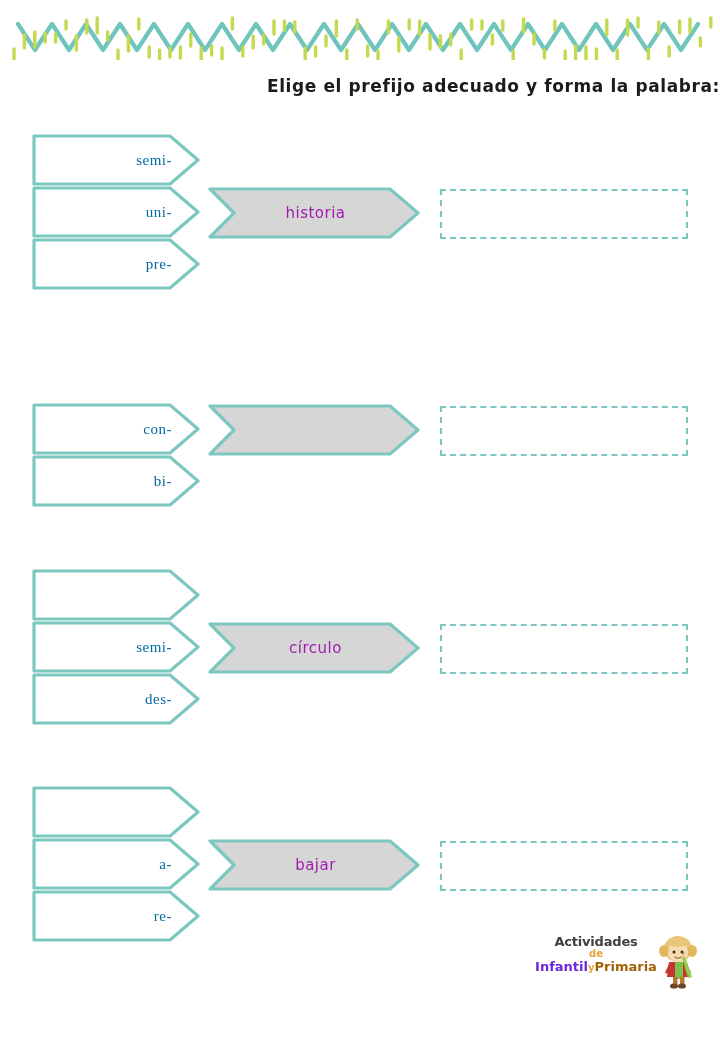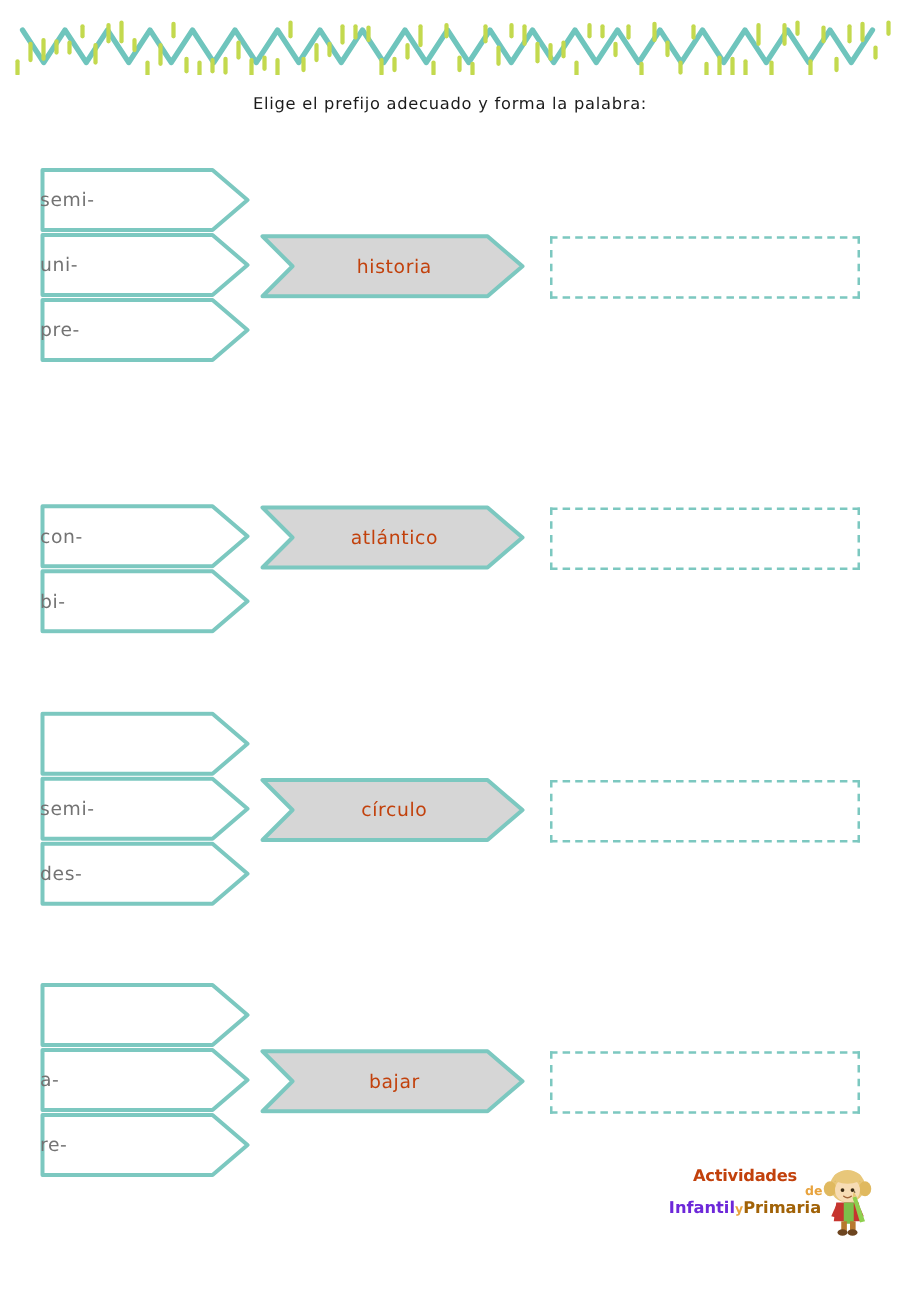--- a/index.html
+++ b/index.html
@@ -26,26 +26,26 @@
   .border-top { top: 14px; }
 
   .border-strip svg { display: block; }
 
   
   .title {
     position: absolute;
     left: 0;
     top: 76px;
     width: 720px;
-    text-align: center;
-    font-size: 13px;
+    text-align: right;
+    font-size: 17px;
     color: #1b1b1b;
     letter-spacing: 0.6px;
     font-family: "DejaVu Sans", sans-serif;
-    font-weight: 400;
+    font-weight: 700;
   }
 
   
   .exercise {
     position: absolute;
     left: 0;
     width: 720px;
     height: 160px;
   }
   .ex-0 { top: 134px; }
@@ -76,25 +76,26 @@
     left: 0;
     top: 0;
   }
   .prefix-label {
     position: absolute;
     left: 0;
     top: 0;
     width: 140px;
     height: 52px;
     line-height: 52px;
-    text-align: left;
+    text-align: right;
     font-size: 15px;
-    color: #737373;
+    color: #0369a1;
     letter-spacing: 0.5px;
     pointer-events: none;
+    font-family: Liberation Serif, serif;
   }
 
   
   .root-word {
     position: absolute;
     left: 208px;
     top: 53px;
     width: 212px;
     height: 52px;
   }
@@ -105,21 +106,21 @@
   }
   .root-label {
     position: absolute;
     left: 20px;
     top: 0;
     width: 175px;
     height: 52px;
     line-height: 52px;
     text-align: center;
     font-size: 15px;
-    color: #c2410c;
+    color: #a21caf;
     letter-spacing: 0.5px;
     pointer-events: none;
   }
 
   
   .answer-box {
     position: absolute;
     left: 440px;
     top: 55px;
     width: 248px;
@@ -142,29 +143,28 @@
     left: 0;
     top: 2px;
     width: 124px;
     text-align: center;
     font-family: "DejaVu Sans", sans-serif;
     font-weight: bold;
     line-height: 1.08;
   }
   .logo-line1 {
     font-size: 13px;
-    color: #c2410c;
+    color: #404040;
     letter-spacing: -0.2px;
     display: block;
   }
   .logo-line2 {
     font-size: 10px;
     color: #e8a33d;
     display: block;
-    text-align: right;
   }
   .logo-line3 {
     font-size: 13px;
     display: block;
     white-space: nowrap;
   }
   .logo-infantil { color: #6d28d9; }
   .logo-y { color: #e8a33d; font-size: 10px; }
   .logo-primaria { color: #a16207; }
   .logo-mascot {
@@ -295,21 +295,20 @@
       <svg width="168" height="52" viewBox="0 0 168 52">
           <path d="M2,2 L138,2 L166,26 L138,50 L2,50 Z" fill="#ffffff" stroke="#7cc8c0" stroke-width="3.2" stroke-linejoin="round"></path>
         </svg>
       <span class="prefix-label">bi-</span>
     </div>
   </div>
   <div class="root-word">
     <svg width="212" height="52" viewBox="0 0 212 52">
         <path d="M2,2 L182,2 L210,26 L182,50 L2,50 L26,26 Z" fill="#d6d6d6" stroke="#7cc8c0" stroke-width="3.2" stroke-linejoin="round"></path>
       </svg>
-    <span class="root-label">atlántico</span>
   </div>
   <div class="answer-box"></div>
 </div>
 
 <div class="exercise ex-2">
   <div class="prefix-stack">
     <div class="prefix-option p0">
       <svg width="168" height="52" viewBox="0 0 168 52">
           <path d="M2,2 L138,2 L166,26 L138,50 L2,50 Z" fill="#ffffff" stroke="#7cc8c0" stroke-width="3.2" stroke-linejoin="round"></path>
         </svg>

